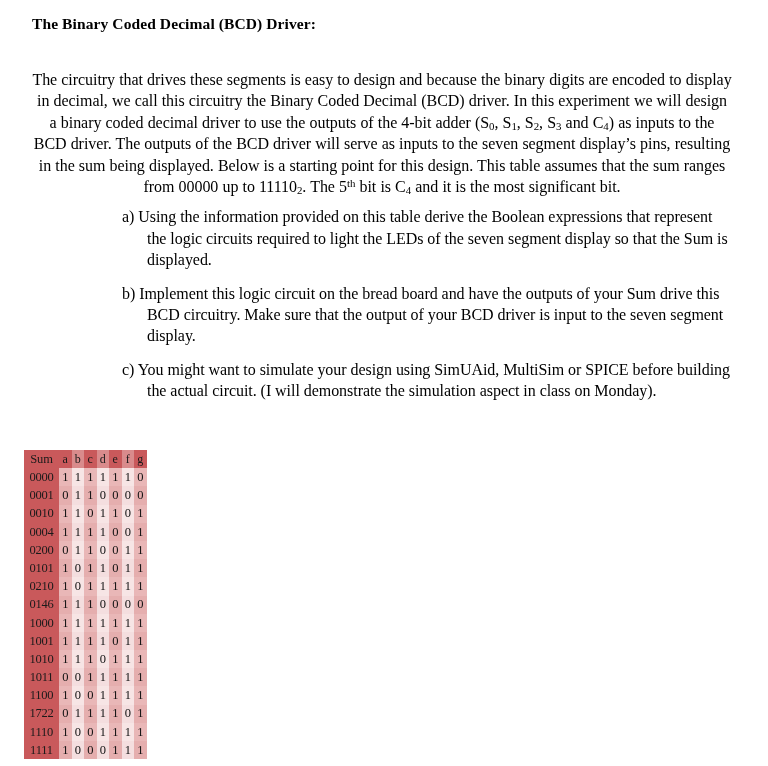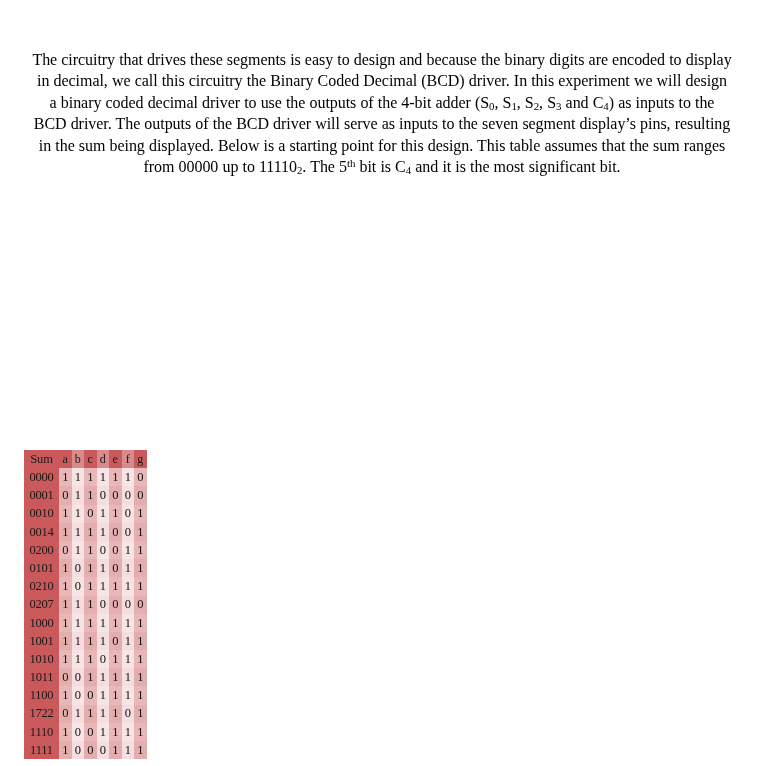--- a/index.html
+++ b/index.html
@@ -123,28 +123,32 @@
   table.bcd-table td.bit-cell.light { background: #f7e5e5; }
 
   table.bcd-table tr.row-alt td.bit-cell.dark  { background: #e5aeae; }
   table.bcd-table tr.row-alt td.bit-cell.light { background: #f4dedf; }
 </style>
 </head>
 <body>
 
 <div id="page">
 
+  <h1 class="doc-title">The Binary Coded Decimal (BCD) Driver:</h1>
 
   <div class="spacer-36"></div>
 
   <p class="body-para"><span>The circuitry that drives these segments is easy to design and because the binary digits are encoded to display in decimal, we call this circuitry the Binary Coded Decimal (BCD) driver.  In this experiment we will design a binary coded decimal driver to use the outputs of the 4-bit adder (S</span><sub>0</sub><span>, S</span><sub>1</sub><span>, S</span><sub>2</sub><span>, S</span><sub>3</sub><span> and C</span><sub>4</sub><span>) as inputs to the BCD driver. The outputs of the BCD driver will serve as inputs to the seven segment display’s pins, resulting in the sum being displayed. Below is a starting point for this design. This table assumes that the sum ranges from 00000 up to 11110</span><sub>2</sub><span>. The 5</span><sup>th</sup><span> bit is C</span><sub>4</sub><span> and it is the most significant bit.</span></p>
 
   <div class="spacer-list-top"></div>
 
   <ol class="task-list">
+    <li><span class="marker">a)</span> <span>Using the information provided on this table derive the Boolean expressions that represent the logic circuits required to light the LEDs of the seven segment display so that the Sum is displayed.</span></li>
+    <li><span class="marker">b)</span> <span>Implement this logic circuit on the bread board and have the outputs of your Sum drive this BCD circuitry. Make sure that the output of your BCD driver is input to the seven segment display.</span></li>
+    <li><span class="marker">c)</span> <span>You might want to simulate your design using SimUAid, MultiSim or SPICE before building the actual circuit. (I will demonstrate the simulation aspect in class on Monday).</span></li>
   </ol>
 
   <div id="table-wrap">
     <table class="bcd-table">
       <thead>
         <tr id="thead-row">
             <th class="sum-head">Sum</th>
             <th class="bit-head dark">a</th>
             <th class="bit-head light">b</th>
             <th class="bit-head dark">c</th>
@@ -179,21 +183,21 @@
             <td class="sum-cell">0010</td>
             <td class="bit-cell dark">1</td>
             <td class="bit-cell light">1</td>
             <td class="bit-cell dark">0</td>
             <td class="bit-cell light">1</td>
             <td class="bit-cell dark">1</td>
             <td class="bit-cell light">0</td>
             <td class="bit-cell dark">1</td>
           </tr>
           <tr class="row-alt">
-            <td class="sum-cell">0014</td>
+            <td class="sum-cell">0004</td>
             <td class="bit-cell dark">1</td>
             <td class="bit-cell light">1</td>
             <td class="bit-cell dark">1</td>
             <td class="bit-cell light">1</td>
             <td class="bit-cell dark">0</td>
             <td class="bit-cell light">0</td>
             <td class="bit-cell dark">1</td>
           </tr>
           <tr>
             <td class="sum-cell">0200</td>
@@ -219,21 +223,21 @@
             <td class="sum-cell">0210</td>
             <td class="bit-cell dark">1</td>
             <td class="bit-cell light">0</td>
             <td class="bit-cell dark">1</td>
             <td class="bit-cell light">1</td>
             <td class="bit-cell dark">1</td>
             <td class="bit-cell light">1</td>
             <td class="bit-cell dark">1</td>
           </tr>
           <tr class="row-alt">
-            <td class="sum-cell">0207</td>
+            <td class="sum-cell">0146</td>
             <td class="bit-cell dark">1</td>
             <td class="bit-cell light">1</td>
             <td class="bit-cell dark">1</td>
             <td class="bit-cell light">0</td>
             <td class="bit-cell dark">0</td>
             <td class="bit-cell light">0</td>
             <td class="bit-cell dark">0</td>
           </tr>
           <tr>
             <td class="sum-cell">1000</td>

